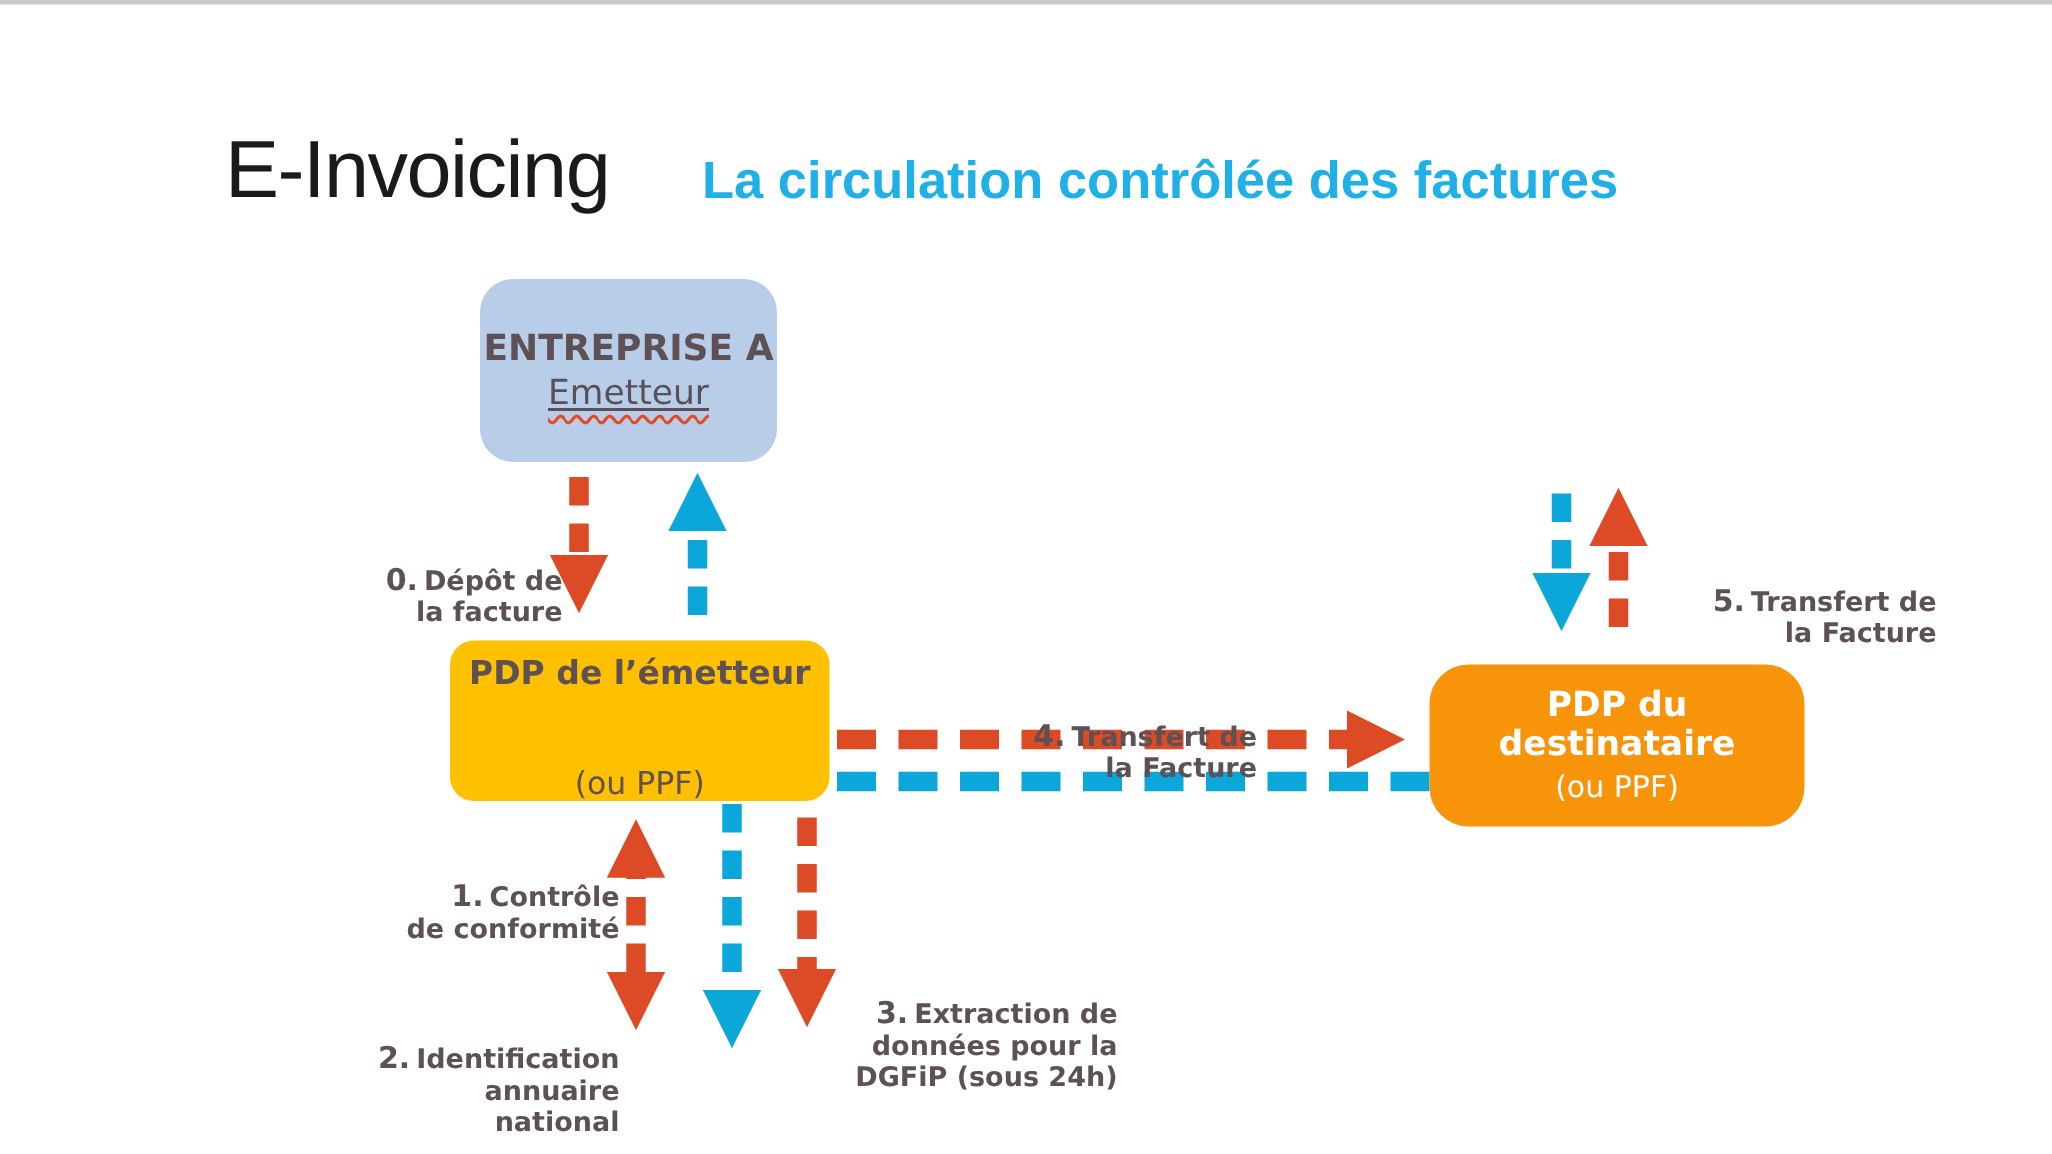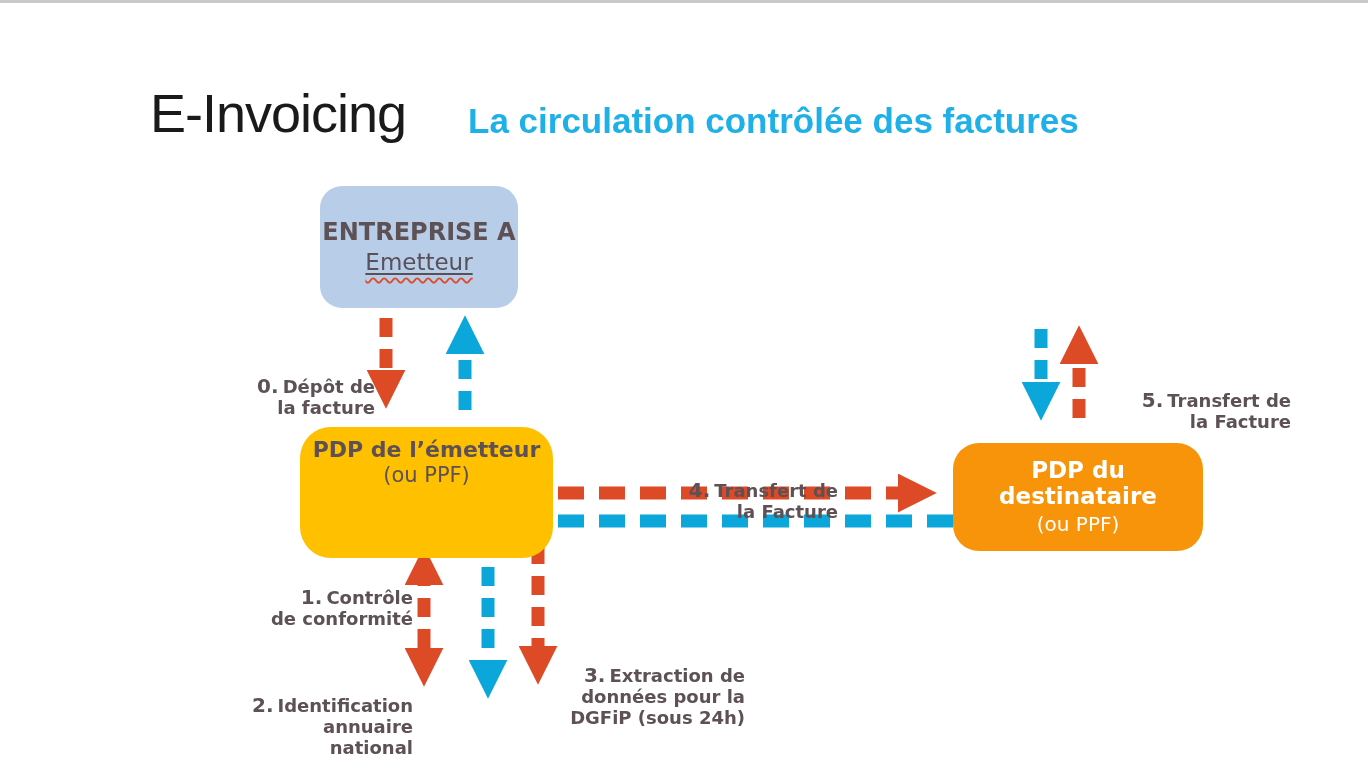--- a/index.html
+++ b/index.html
@@ -11,22 +11,22 @@
          font-weight:300;font-size:54px;color:#1a1a1a;letter-spacing:-1px;}
   .subtitle{position:absolute;left:468px;top:101px;font-family:"Liberation Sans",sans-serif;
          font-weight:700;font-size:35px;color:#1fb0e8;}
 
   .arrows{position:absolute;left:0;top:0;z-index:1;}
 
   .box{position:absolute;z-index:2;display:flex;flex-direction:column;align-items:center;
        justify-content:center;text-align:center;}
   .box-a{left:320px;top:186px;width:198px;height:122px;background:#b8cde8;border-radius:22px;}
   .box-b{left:978px;top:199px;width:196px;height:104px;background:#5b9bd5;border-radius:22px;}
-  .box-pdp-e{left:300px;top:427px;width:253px;height:131px;background:#ffc000;border-radius:31px;
-             justify-content:flex-start;padding-top:10px;box-sizing:border-box;}
+  .box-pdp-e{left:300px;top:427px;width:253px;height:107px;background:#ffc000;border-radius:16px;
+             justify-content:space-between;padding-top:10px;box-sizing:border-box;}
   .box-pdp-d{left:953px;top:443px;width:250px;height:108px;background:#f7940a;border-radius:26px;}
   .box-statuts{left:768px;top:562px;width:272px;height:78px;background:#5b9bd5;}
 
   .bt{font-weight:bold;font-size:24px;white-space:nowrap;line-height:1.15;}
   .dark{color:#5d5156;}
   .white{color:#ffffff;}
   .box-a .bsub{font-size:23px;color:#595059;margin-top:3px;}
   .box-b .bsub{font-size:21px;color:#ffffff;margin-top:4px;}
   .box-pdp-e .bt{font-size:22px;}
   .box-pdp-e .bsub{font-size:21px;color:#5d5156;margin-top:1px;}

